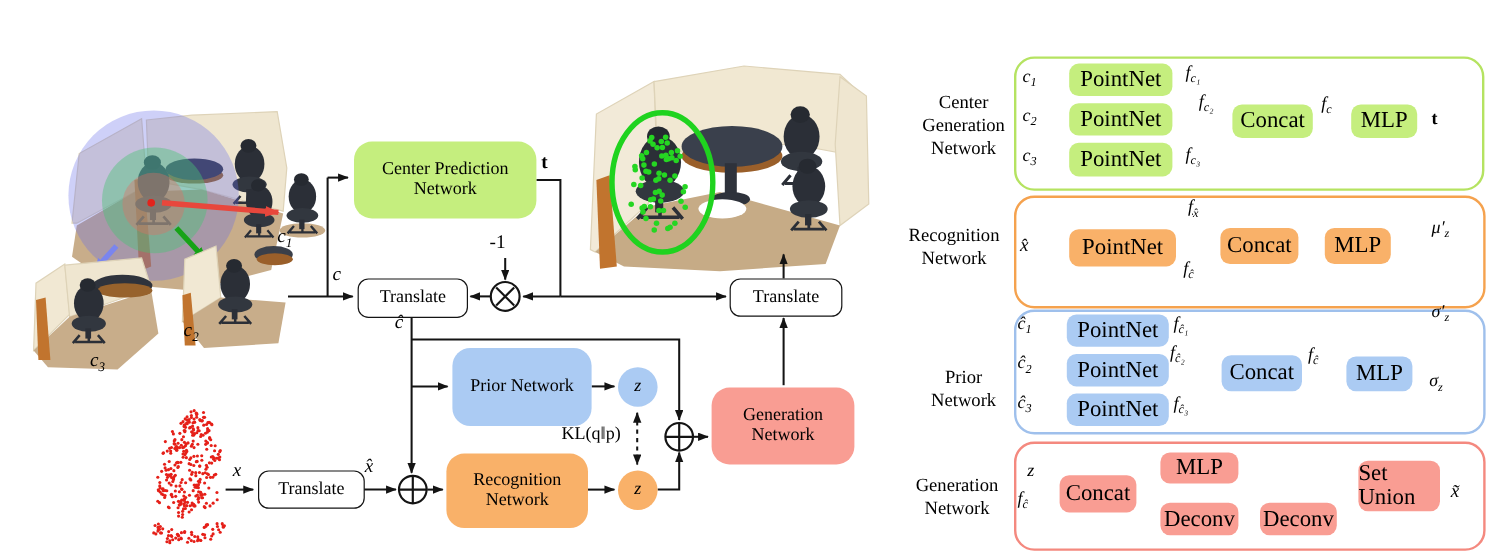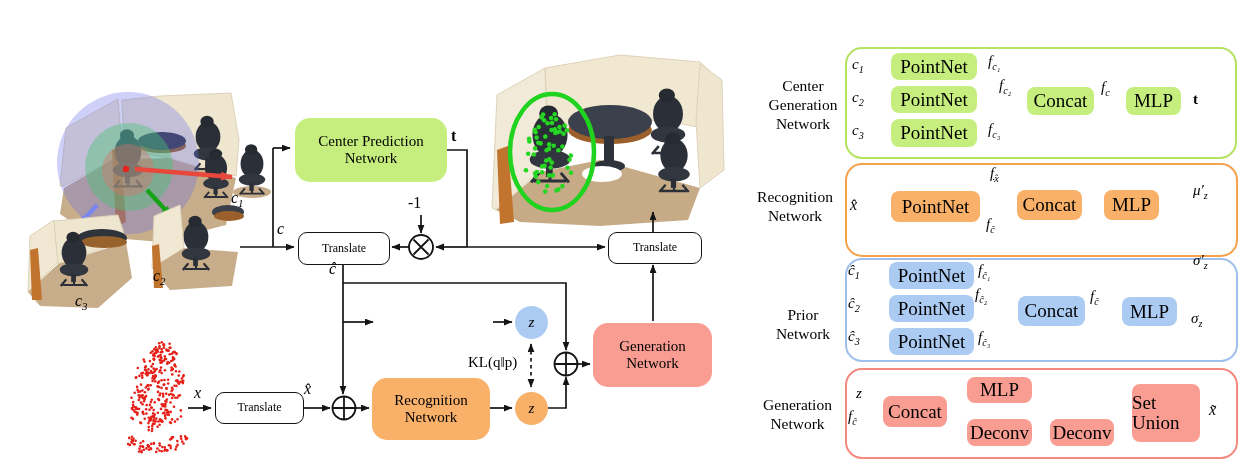--- a/index.html
+++ b/index.html
@@ -8,21 +8,21 @@
   svg.wires{position:absolute;left:0;top:0;}
   .w{stroke:#141414;stroke-width:1.7;fill:none;}
   .m{position:absolute;font-style:italic;font-size:16px;white-space:nowrap;line-height:1;}
   .m sub{font-size:68%;vertical-align:-0.35em;}
   .up{font-style:normal;}
   .bold{font-weight:bold;}
   .sm{font-size:15px;}
   .box{position:absolute;display:flex;flex-direction:column;align-items:center;justify-content:center;
        text-align:left;font-size:15px;line-height:1.13;}
   .rnd{border-radius:15px;}
-  .wbox{background:#fff;border:1.7px solid #141414;border-radius:9px;font-size:12px;}
+  .wbox{background:#fff;border:1.7px solid #141414;border-radius:9px;font-size:15px;}
   .fill-green{background:#c5ee7e;}
   .fill-orange{background:#f9b169;}
   .fill-blue{background:#abcbf3;}
   .fill-salmon{background:#f99d93;}
   .panel{position:absolute;background:#fff;border-radius:17px;}
   .bd-green{border:2.2px solid #b5e361;}
   .bd-orange{border:2.2px solid #f5a24e;}
   .bd-blue{border:2.2px solid #9fc0ec;}
   .bd-salmon{border:2.2px solid #f4897f;}
   .pbox{position:absolute;display:flex;align-items:center;justify-content:center;
@@ -665,20 +665,23 @@
   </div>
   <div class="box wbox" style="left:298px;top:232px;width:90px;height:31px;">
     <span>Translate</span>
   </div>
   <div class="box wbox" style="left:215px;top:392px;width:87px;height:30px;">
     <span>Translate</span>
   </div>
   <div class="box wbox" style="left:608px;top:232px;width:92px;height:30px;">
     <span>Translate</span>
   </div>
+  <div class="box fill-blue rnd" style="left:377px;top:290px;width:116px;height:65px;">
+    <span>Prior Network</span>
+  </div>
   <div class="box fill-orange rnd" style="left:372px;top:378px;width:118px;height:62px;">
     <span>Recognition</span>
     <span>Network</span>
   </div>
   <div class="box fill-salmon rnd" style="left:593px;top:323px;width:119px;height:64px;">
     <span>Generation</span>
     <span>Network</span>
   </div>
   <div class="zc fill-blue" style="left:515px;top:306px;">
     <span>z</span>
@@ -790,20 +793,20 @@
     </div>
   <div class="pbox fill-salmon" style="left:967px;top:377px;width:65px;height:26px;">
       <span>MLP</span>
     </div>
   <div class="pbox fill-salmon" style="left:967px;top:419px;width:65px;height:27px;">
       <span>Deconv</span>
     </div>
   <div class="pbox fill-salmon" style="left:1050px;top:419px;width:64px;height:27px;">
       <span>Deconv</span>
     </div>
-  <div class="pbox fill-salmon" style="left:1132px;top:384px;width:68px;height:58px;">
+  <div class="pbox fill-salmon" style="left:1132px;top:384px;width:68px;height:42px;">
       <span>Set Union</span>
     </div>
   <span class="m sm" style="left:856px;top:386px;"><span>z</span></span>
   <span class="m sm" style="left:848px;top:409px;"><span>f</span><sub>ĉ</sub></span>
   <span class="m" style="left:1209px;top:402px;"><span>x̃</span></span>
 
 </div>
 
 </body></html>

